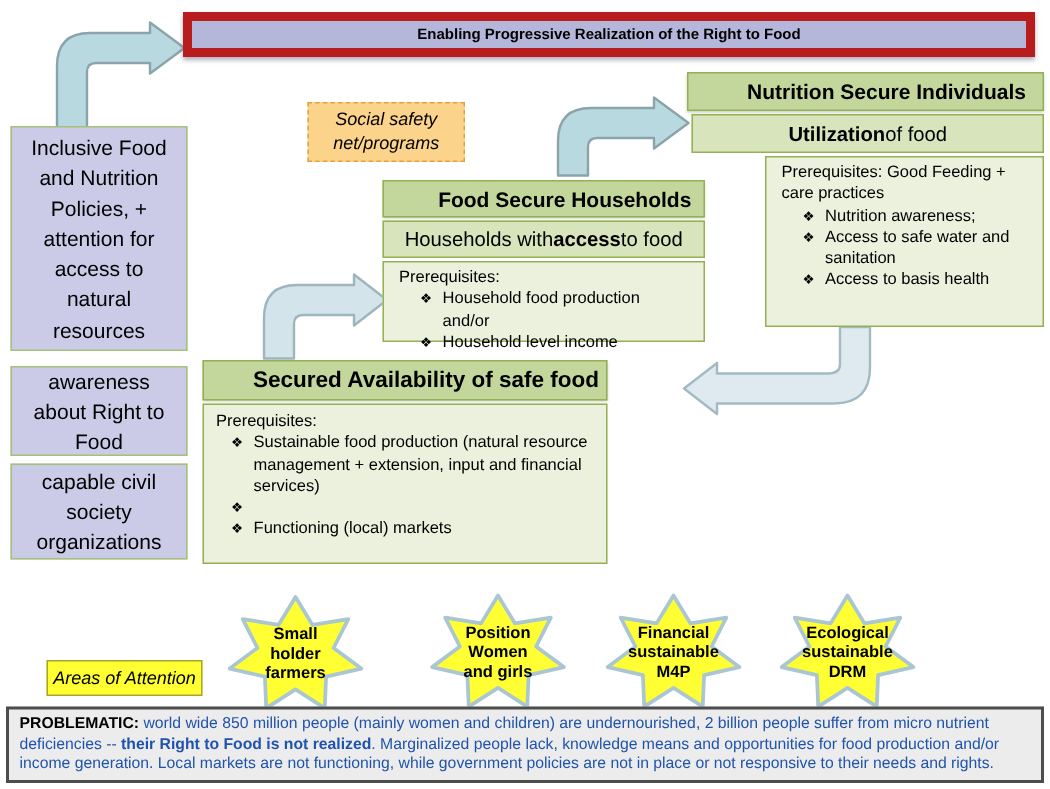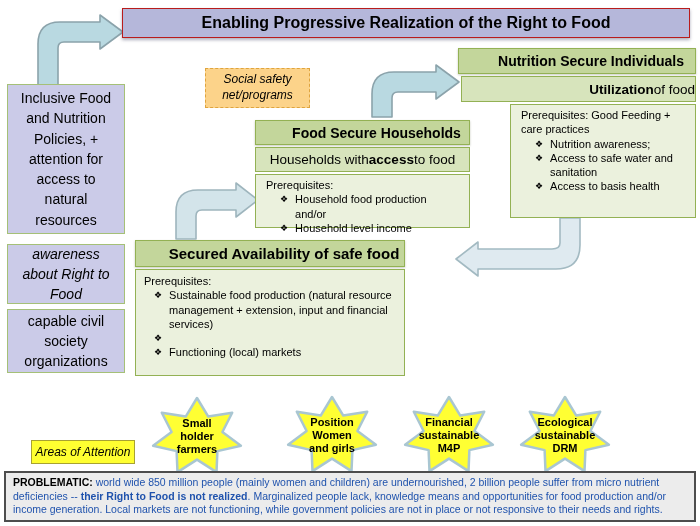--- a/index.html
+++ b/index.html
@@ -4,44 +4,44 @@
 <style>
   html,body{margin:0;padding:0;background:#fff;}
   #stage{position:relative;width:700px;height:526px;background:#ffffff;overflow:hidden;
          font-family:"Liberation Sans", sans-serif;color:#000;}
   .abs{position:absolute;box-sizing:border-box;}
   .center{display:flex;align-items:center;justify-content:center;text-align:center;}
   .pre{white-space:pre-line;}
 
   
   .title-banner{left:122px;top:8px;width:568px;height:30px;background:#b5b7da;
-    border:1px solid #b91c1c;box-shadow:0 2px 3px rgba(110,110,135,.55);
-    font-weight:bold;font-size:16px;z-index:2;}
+    border:6px solid #b91c1c;box-shadow:0 2px 3px rgba(110,110,135,.55);
+    font-weight:bold;font-size:10px;z-index:2;}
 
   
   .purple{background:#cbcbe8;border:1.5px solid #a5c077;font-size:14px;line-height:1.45;z-index:2;}
   .p1{left:7px;top:84px;width:118px;height:150px;}
-  .p2{left:7px;top:244px;width:118px;height:60px;font-style:italic;}
+  .p2{left:7px;top:244px;width:118px;height:60px;}
   .p3{left:7px;top:309px;width:118px;height:64px;}
 
   
   .social{left:205px;top:68px;width:105px;height:40px;background:#fcd38a;
     border:1.5px dashed #dfa43e;font-style:italic;font-weight:normal;font-size:12px;line-height:1.3;z-index:2;}
 
   
   .ghead{background:#c3d69b;border:1px solid #93b154;font-weight:bold;z-index:2;
          box-shadow:0 1px 2px rgba(120,130,100,.4);padding-left:28px;}
   .gsub{background:#d7e4bc;border:1px solid #93b154;z-index:2;}
   .gbody{background:#ebf1dd;border:1px solid #93b154;font-size:11px;line-height:1.3;
          padding:3px 10px;z-index:2;}
   .fs-head{left:255px;top:120px;width:215px;height:25px;font-size:14px;}
   .fs-sub{left:255px;top:147px;width:215px;height:25px;font-size:13.5px;}
   .fs-body{left:255px;top:174px;width:215px;height:54px;}
   .ns-head{left:458px;top:48px;width:238px;height:26px;font-size:14px;}
-  .ns-sub{left:461px;top:76px;width:235px;height:26px;font-size:13.5px;justify-content:flex-end;}
+  .ns-sub{left:461px;top:76px;width:235px;height:26px;font-size:13.5px;}
   .ns-body{left:510px;top:104px;width:186px;height:114px;}
   .sa-head{left:135px;top:240px;width:270px;height:27px;font-size:15px;}
   .sa-body{left:135px;top:269px;width:270px;height:107px;padding:4px 8px;}
 
   .bullet{display:flex;gap:7px;padding-left:14px;}
   .bullet .marker{font-size:9px;padding-top:2px;}
   .sa-body .bullet{padding-left:10px;}
 
   
   .areas{left:31px;top:424px;width:104px;height:24px;background:#ffff31;

